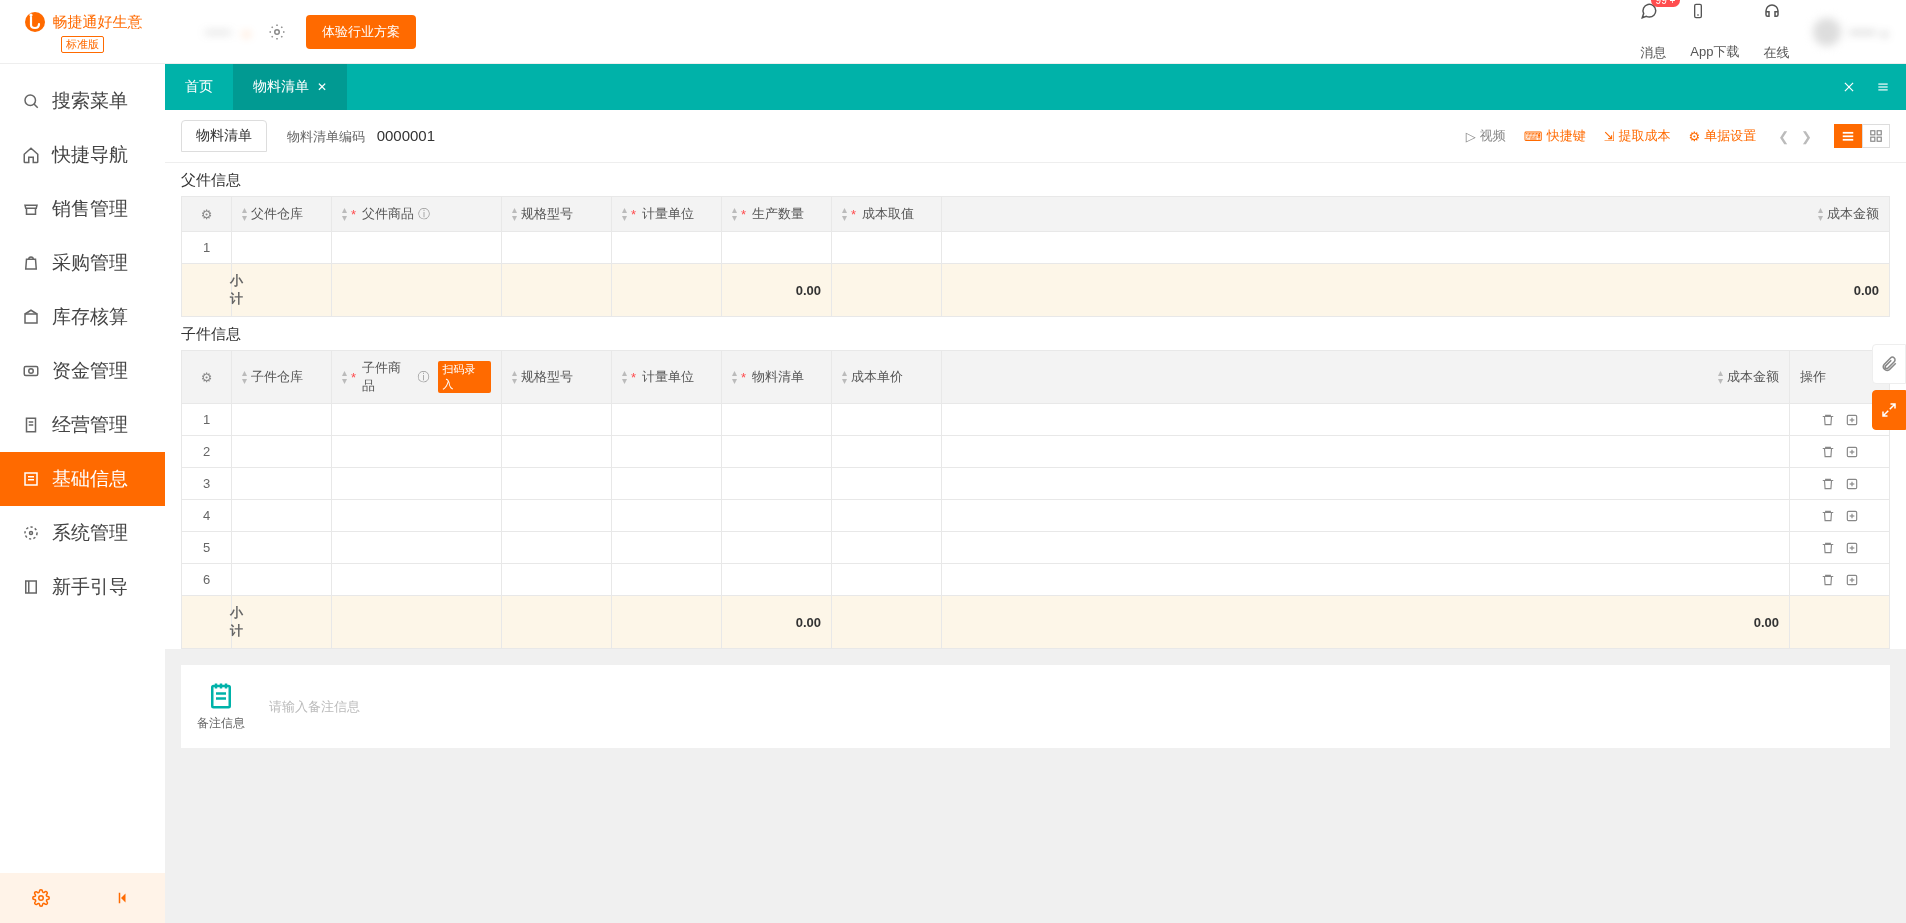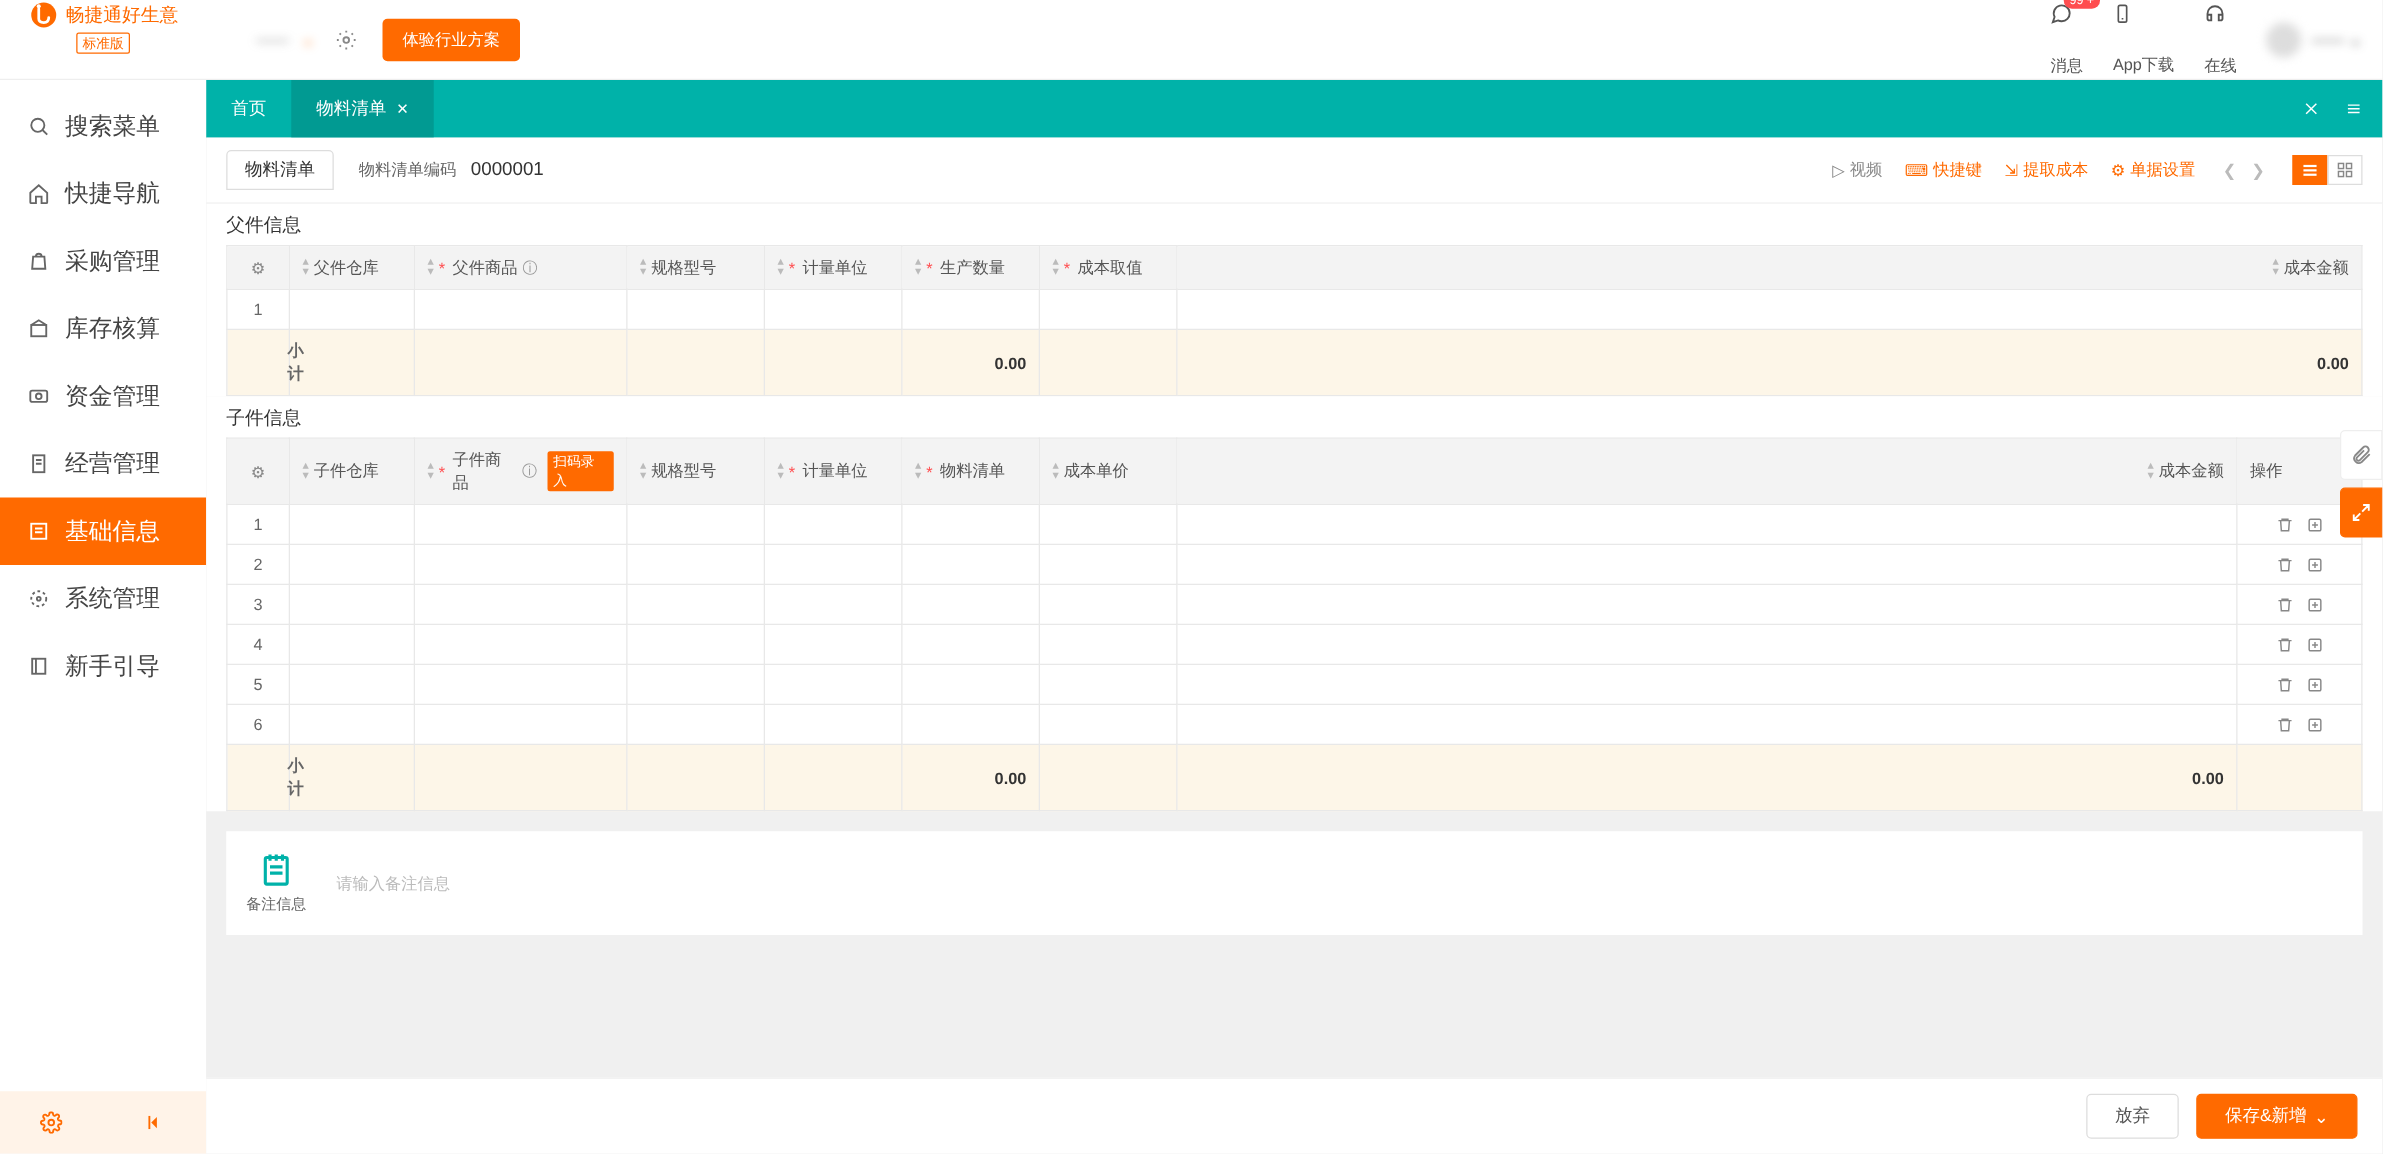--- a/index.html
+++ b/index.html
@@ -1,21 +1,21 @@
 <!DOCTYPE html>
 <html><head>
 <meta charset="utf-8">
 <style>
 * { box-sizing: border-box; margin: 0; padding: 0; }
 body { font-family: "Microsoft YaHei", -apple-system, sans-serif; font-size: 13px; color: #333; background: #f5f5f5; overflow: hidden; }
 .app { display: flex; flex-direction: column; height: 923px; width: 1906px; }
 
 
 .header { height: 64px; background: #fff; display: flex; align-items: center; padding: 0 16px 0 0; border-bottom: 1px solid #eee; }
-.logo-area { width: 165px; display: flex; flex-direction: column; align-items: center; justify-content: flex-start; height: 100%; }
+.logo-area { width: 165px; display: flex; flex-direction: column; align-items: center; justify-content: center; height: 100%; }
 .logo { display: flex; align-items: center; gap: 6px; }
 .logo-icon { width: 24px; height: 24px; }
 .logo-text { color: #ff6a00; font-size: 15px; font-weight: 500; }
 .logo-sub { color: #ff6a00; font-size: 11px; border: 1px solid #ff6a00; padding: 0 4px; border-radius: 2px; margin-top: 2px; }
 .org-select { margin-left: 40px; display: flex; align-items: center; gap: 10px; color: #666; filter: blur(4px); }
 .org-select .chevron { color: #ff6a00; }
 .gear-btn { margin-left: 16px; color: #888; cursor: pointer; }
 .cta-btn { margin-left: 20px; background: #ff6a00; color: #fff; border: none; padding: 8px 16px; border-radius: 4px; font-size: 13px; cursor: pointer; }
 .header-spacer { flex: 1; }
 .header-right { display: flex; align-items: center; gap: 24px; }
@@ -178,20 +178,29 @@
             </span>
             <span>搜索菜单</span>
           </div>
           <div class="side-item">
             <span class="sicon">
               <svg width="18" height="18" viewBox="0 0 24 24" fill="none" stroke="#666" stroke-width="2">
                 <path d="M3 11l9-8 9 8v10a1 1 0 01-1 1h-5v-7h-6v7H4a1 1 0 01-1-1z"></path>
               </svg>
             </span>
             <span>快捷导航</span>
+          </div>
+          <div class="side-item">
+            <span class="sicon">
+              <svg width="18" height="18" viewBox="0 0 24 24" fill="none" stroke="#666" stroke-width="2">
+                <path d="M4 7h16l-1 4H5z"></path>
+                <path d="M6 11v8h12v-8"></path>
+              </svg>
+            </span>
+            <span>销售管理</span>
           </div>
           <div class="side-item">
             <span class="sicon">
               <svg width="18" height="18" viewBox="0 0 24 24" fill="none" stroke="#666" stroke-width="2">
                 <path d="M6 7h12l1 13H5z"></path>
                 <path d="M9 7a3 3 0 016 0"></path>
               </svg>
             </span>
             <span>采购管理</span>
           </div>
@@ -689,27 +698,20 @@
                   <line x1="8" y1="10" x2="16" y2="10"></line>
                   <line x1="8" y1="14" x2="16" y2="14"></line>
                 </svg>
               </span>
             <span class="rtxt">备注信息</span>
           </div>
           <input class="remarks-input" placeholder="请输入备注信息" style="">
         </div>
       </div>
 
-      <div class="footer">
-        <button class="btn">放弃</button>
-        <button class="btn primary">
-          <span>保存&amp;新增</span>
-          <span>⌄</span>
-        </button>
-      </div>
 
       <div class="float-right">
         <div class="float-btn">
             <svg width="18" height="18" viewBox="0 0 24 24" fill="none" stroke="currentColor" stroke-width="2">
               <path d="M21 11l-8.5 8.5a5 5 0 01-7-7L14 4a3.5 3.5 0 015 5l-8.5 8.5a2 2 0 01-3-3L15 7"></path>
             </svg>
           </div>
         <div class="float-btn orange">
             <svg width="18" height="18" viewBox="0 0 24 24" fill="none" stroke="currentColor" stroke-width="2">
               <path d="M4 14v6h6M20 10V4h-6M4 20l7-7M20 4l-7 7"></path>

